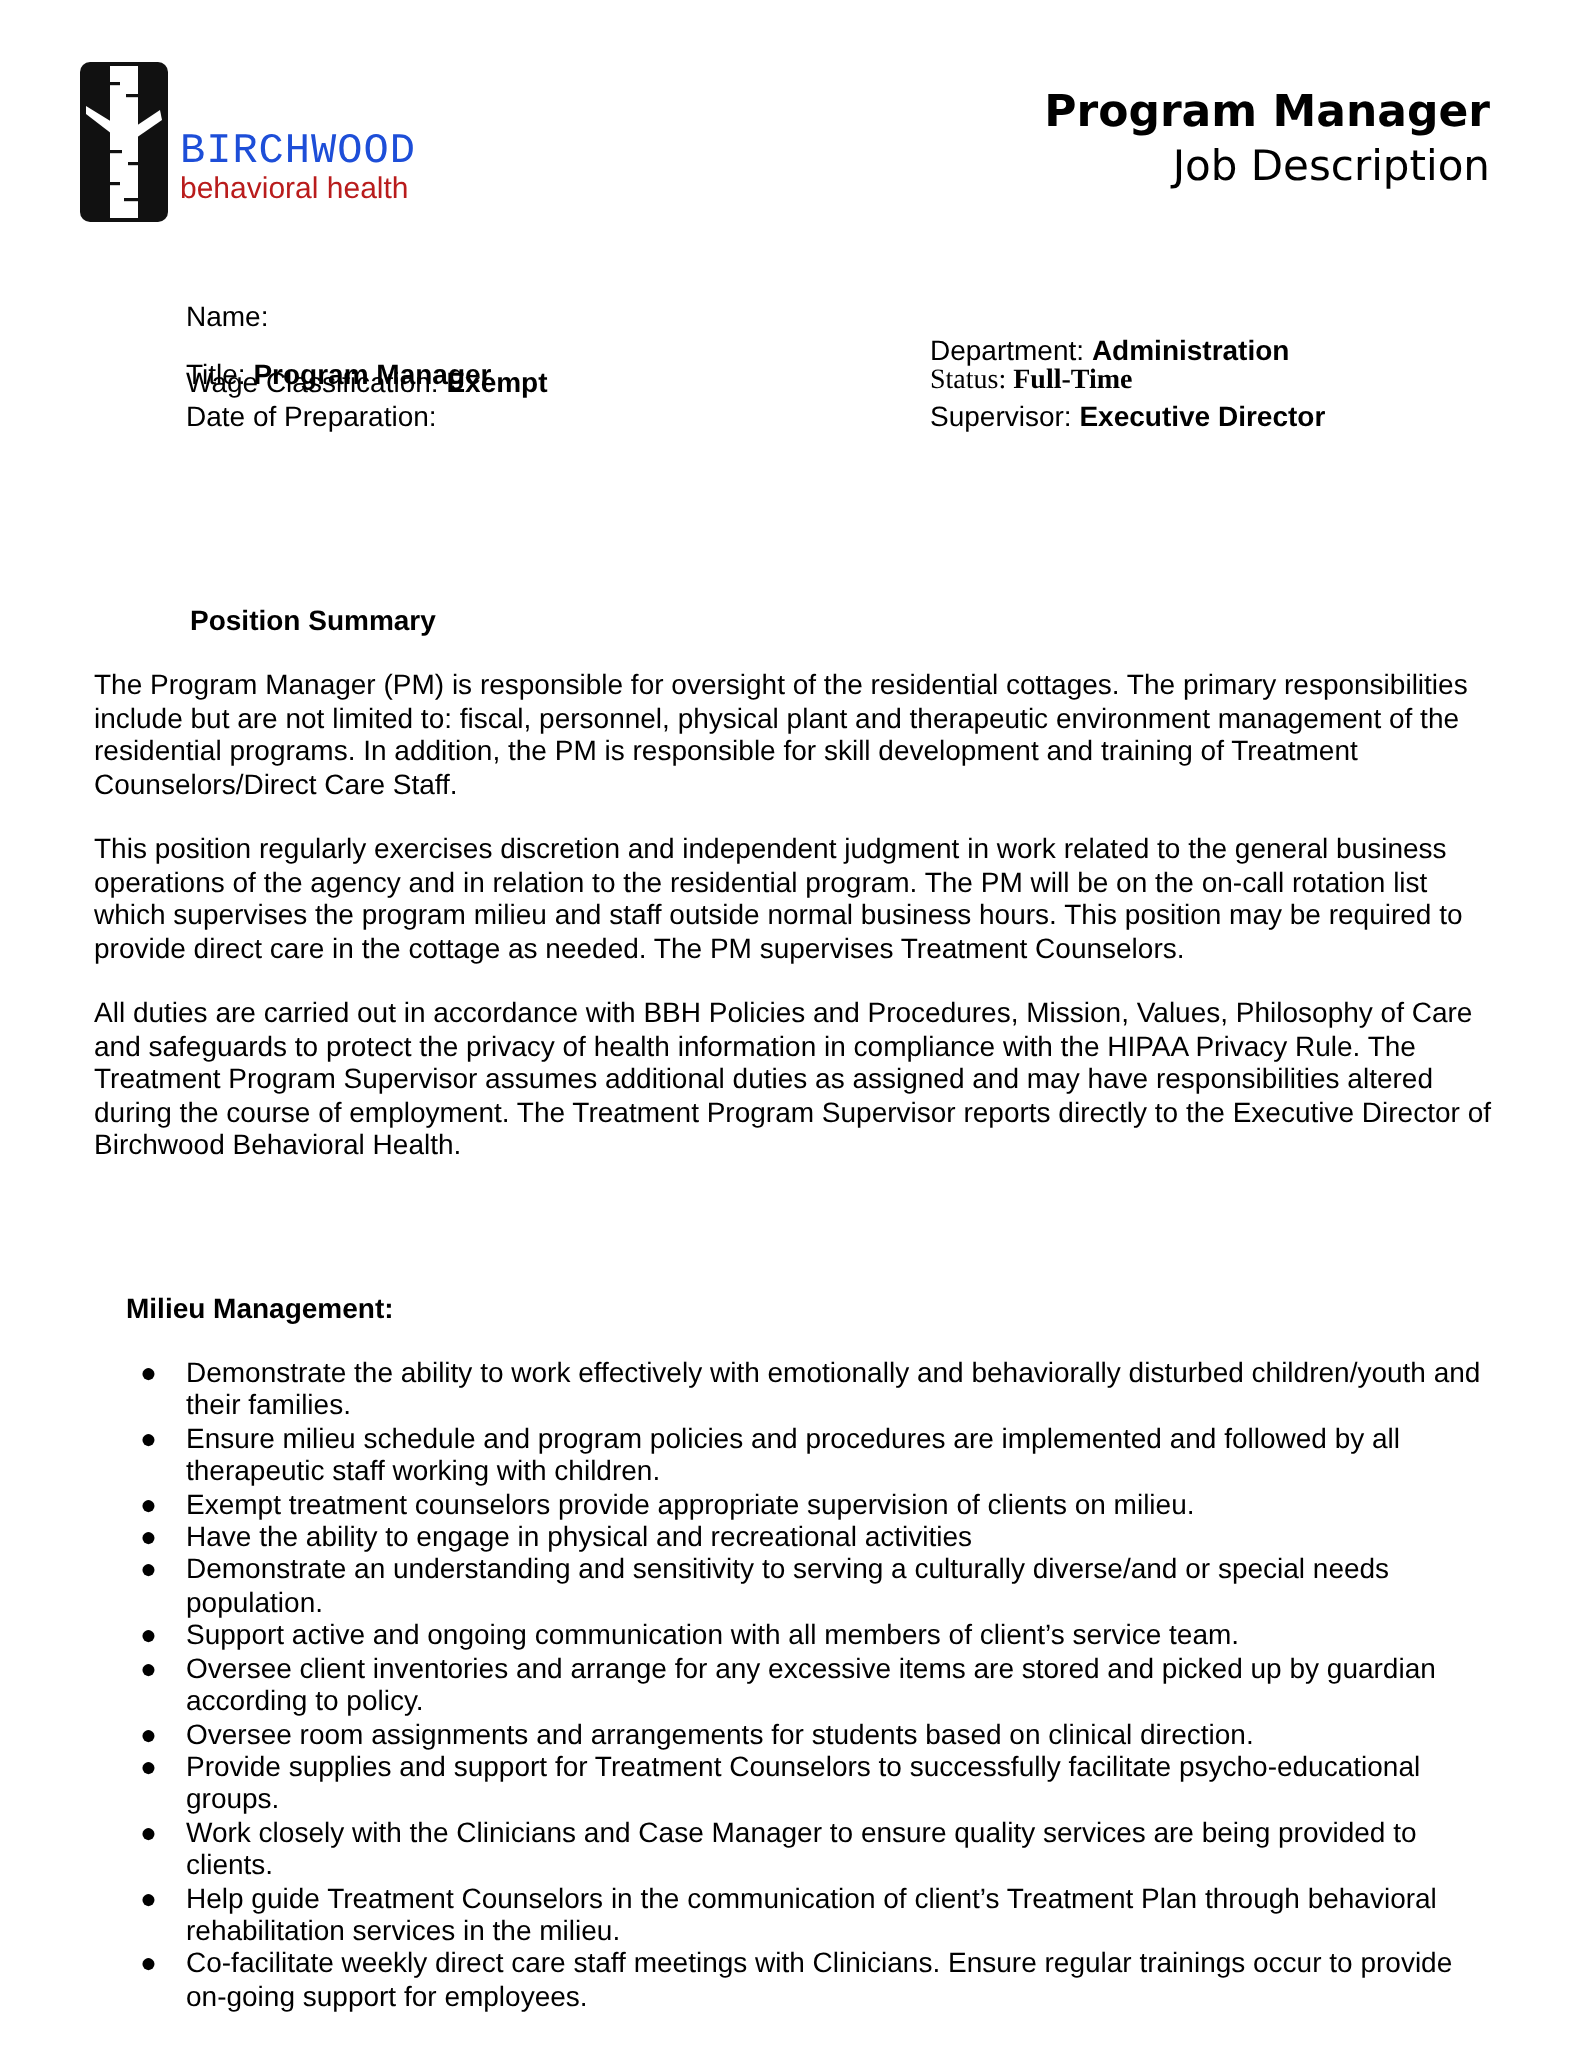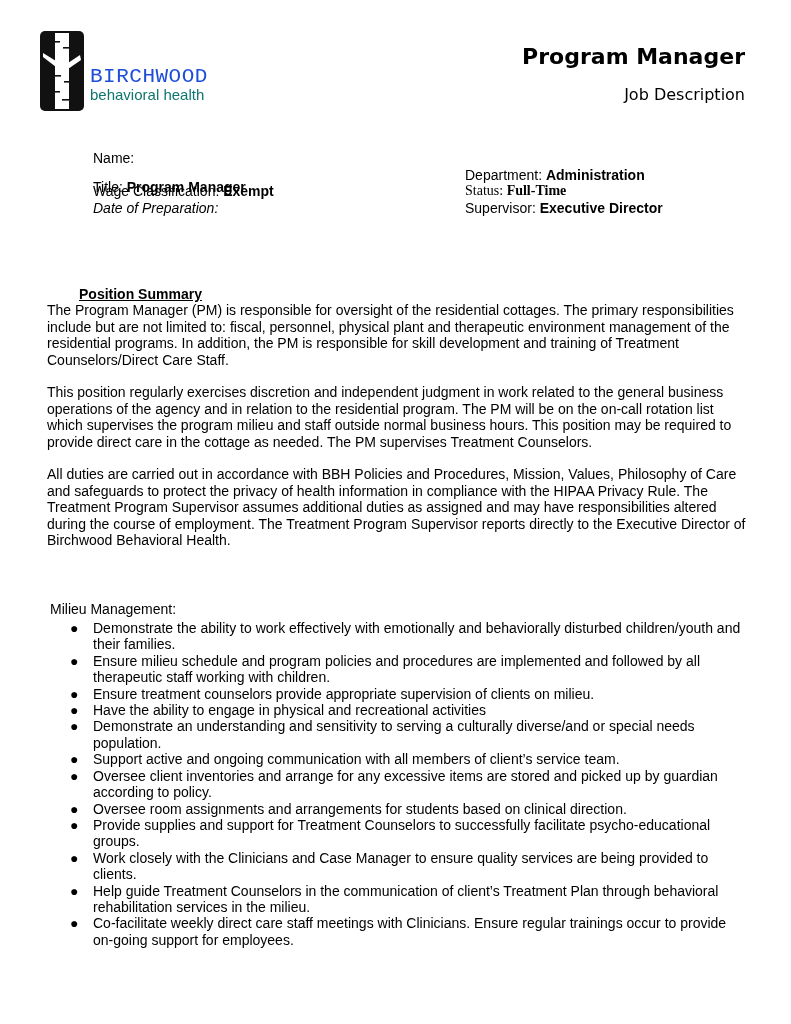--- a/index.html
+++ b/index.html
@@ -1,30 +1,30 @@
 <!DOCTYPE html>
 <html><head>
   <meta charset="utf-8">
   <style>
     html, body { margin: 0; padding: 0; background: #ffffff; }
     body { width: 791px; height: 1024px; position: relative; overflow: hidden; color: #000; }
     .logo { position: absolute; left: 40px; top: 31px; width: 180px; height: 80px; }
     .logo-mark { position: absolute; left: 0; top: 0; width: 44px; height: 80px; }
     .logo-word1 { position: absolute; left: 50px; top: 35px; font-family: Liberation Mono, monospace; font-size: 21px; letter-spacing: 0.5px; color: #1d4ed8; line-height: 22px; }
-    .logo-word2 { position: absolute; left: 50px; top: 56px; font-family: "Liberation Sans", sans-serif; font-size: 15px; color: #0f766e; line-height: 16px; font-weight: 300; }
+    .logo-word2 { position: absolute; left: 50px; top: 56px; font-family: "Liberation Sans", sans-serif; font-size: 15px; color: #b91c1c; line-height: 16px; font-weight: 300; }
     .title-block { position: absolute; right: 46px; top: 43px; text-align: right; font-family: "DejaVu Sans", sans-serif; }
     .doc-title { font-size: 22px; font-weight: bold; line-height: 28px; }
-    .doc-subtitle { font-size: 16px; line-height: 24px; margin-top: 12px; }
+    .doc-subtitle { font-size: 21px; line-height: 24px; margin-top: 0; }
     .info { position: absolute; top: 150px; left: 93px; width: 620px; font-family: "Liberation Sans", sans-serif; font-size: 14px; line-height: 16.6px; }
     .info-row { position: absolute; white-space: nowrap; }
     .info b { font-weight: bold; }
     .body { position: absolute; left: 47px; top: 286px; width: 700px; font-family: "Liberation Sans", sans-serif; font-size: 14px; line-height: 16.4px; }
-    .section-heading { font-weight: bold; text-decoration: underline; margin: 0; padding-left: 32px; }
+    .section-heading { font-weight: bold; margin: 16px; padding-left: 32px; }
     p { margin: 0 0 16.4px 0; }
-    .subheading { font-weight: normal; margin: 3px; }
+    .subheading { font-weight: bold; margin: 16px; }
     ul { margin: 0; padding: 0; list-style: none; }
     li { position: relative; padding-left: 46px; }
     li .bullet { position: absolute; left: 23px; top: 0; }
     .spacer { height: 16.4px; }
   </style>
 </head>
 <body>
 
 <div class="logo">
   <svg class="logo-mark" viewBox="0 0 44 80" width="44" height="80">
@@ -51,21 +51,21 @@
 <div class="info">
   <div class="info-row" style="left:0; top:0;">
     <span>Name:</span>
   </div>
   <div class="info-row" style="left:0; top:16.6px;margin-top:12px;">
     <span>Title: </span><b>Program Manager</b>
   </div>
   <div class="info-row" style="left:0; top:33.2px;">
     <span>Wage Classification: </span><b>Exempt</b>
   </div>
-  <div class="info-row" style="left:0; top:49.8px;font-style:italic;">
+  <div class="info-row" style="left:0; top:49.8px;">
     <span>Date of Preparation:</span>
   </div>
   <div class="info-row" style="left:372px; top:16.6px;">
     <span>Department: </span><b>Administration</b>
   </div>
   <div class="info-row" style="left:372px; top:33.2px;font-family:Liberation Serif, serif;">
     <span>Status: </span><b>Full-Time</b>
   </div>
   <div class="info-row" style="left:372px; top:49.8px;">
     <span>Supervisor: </span><b>Executive Director</b>
@@ -76,21 +76,21 @@
   <div class="section-heading">Position Summary</div>
   <p>The Program Manager (PM) is responsible for oversight of the residential cottages.  The primary responsibilities include but are not limited to: fiscal, personnel, physical plant and therapeutic environment management of the residential programs.  In addition, the PM is responsible for skill development and training of Treatment Counselors/Direct Care Staff.</p>
   <p>This position regularly exercises discretion and independent judgment in work related to the general business operations of the agency and in relation to the residential program. The PM will be on the on-call rotation list which supervises the program milieu and staff outside normal business hours.  This position may be required to provide direct care in the cottage as needed. The PM supervises Treatment Counselors.</p>
   <p>All duties are carried out in accordance with BBH Policies and Procedures, Mission, Values, Philosophy of Care and safeguards to protect the privacy of health information in compliance with the HIPAA Privacy Rule. The Treatment Program Supervisor assumes additional duties as assigned and may have responsibilities altered during the course of employment. The Treatment Program Supervisor reports directly to the Executive Director of Birchwood Behavioral Health.</p>
   <div class="spacer"></div>
   <div class="spacer"></div>
   <div class="subheading">Milieu Management:</div>
   <ul>
     <li><span class="bullet">●</span><span>Demonstrate the ability to work effectively with emotionally and behaviorally disturbed children/youth and their families.</span></li>
     <li><span class="bullet">●</span><span>Ensure milieu schedule and program policies and procedures are implemented and followed by all therapeutic staff working with children.</span></li>
-    <li><span class="bullet">●</span><span>Ensure treatment counselors provide appropriate supervision of clients on milieu.</span></li>
+    <li><span class="bullet">●</span><span>Exempt treatment counselors provide appropriate supervision of clients on milieu.</span></li>
     <li><span class="bullet">●</span><span>Have the ability to engage in physical and recreational activities</span></li>
     <li><span class="bullet">●</span><span>Demonstrate an understanding and sensitivity to serving a culturally diverse/and or special needs population.</span></li>
     <li><span class="bullet">●</span><span>Support active and ongoing communication with all members of client’s service team.</span></li>
     <li><span class="bullet">●</span><span>Oversee client inventories and arrange for any excessive items are stored and picked up by guardian according to policy.</span></li>
     <li><span class="bullet">●</span><span>Oversee room assignments and arrangements for students based on clinical direction.</span></li>
     <li><span class="bullet">●</span><span>Provide supplies and support for Treatment Counselors to successfully facilitate psycho-educational groups.</span></li>
     <li><span class="bullet">●</span><span>Work closely with the Clinicians and Case Manager to ensure quality services are being provided to clients.</span></li>
     <li><span class="bullet">●</span><span>Help guide Treatment Counselors in the communication of client’s Treatment Plan through behavioral rehabilitation services in the milieu.</span></li>
     <li><span class="bullet">●</span><span> Co-facilitate weekly direct care staff meetings with Clinicians. Ensure regular trainings occur to provide on-going support for employees.</span></li>
   </ul>

